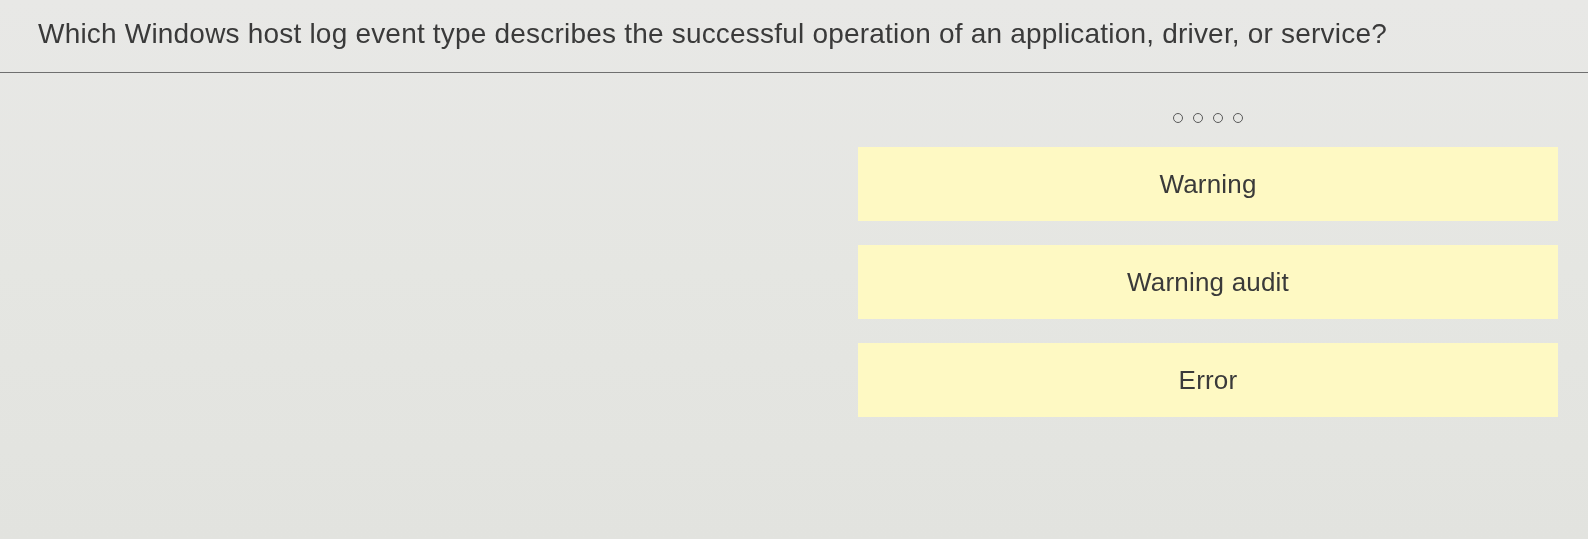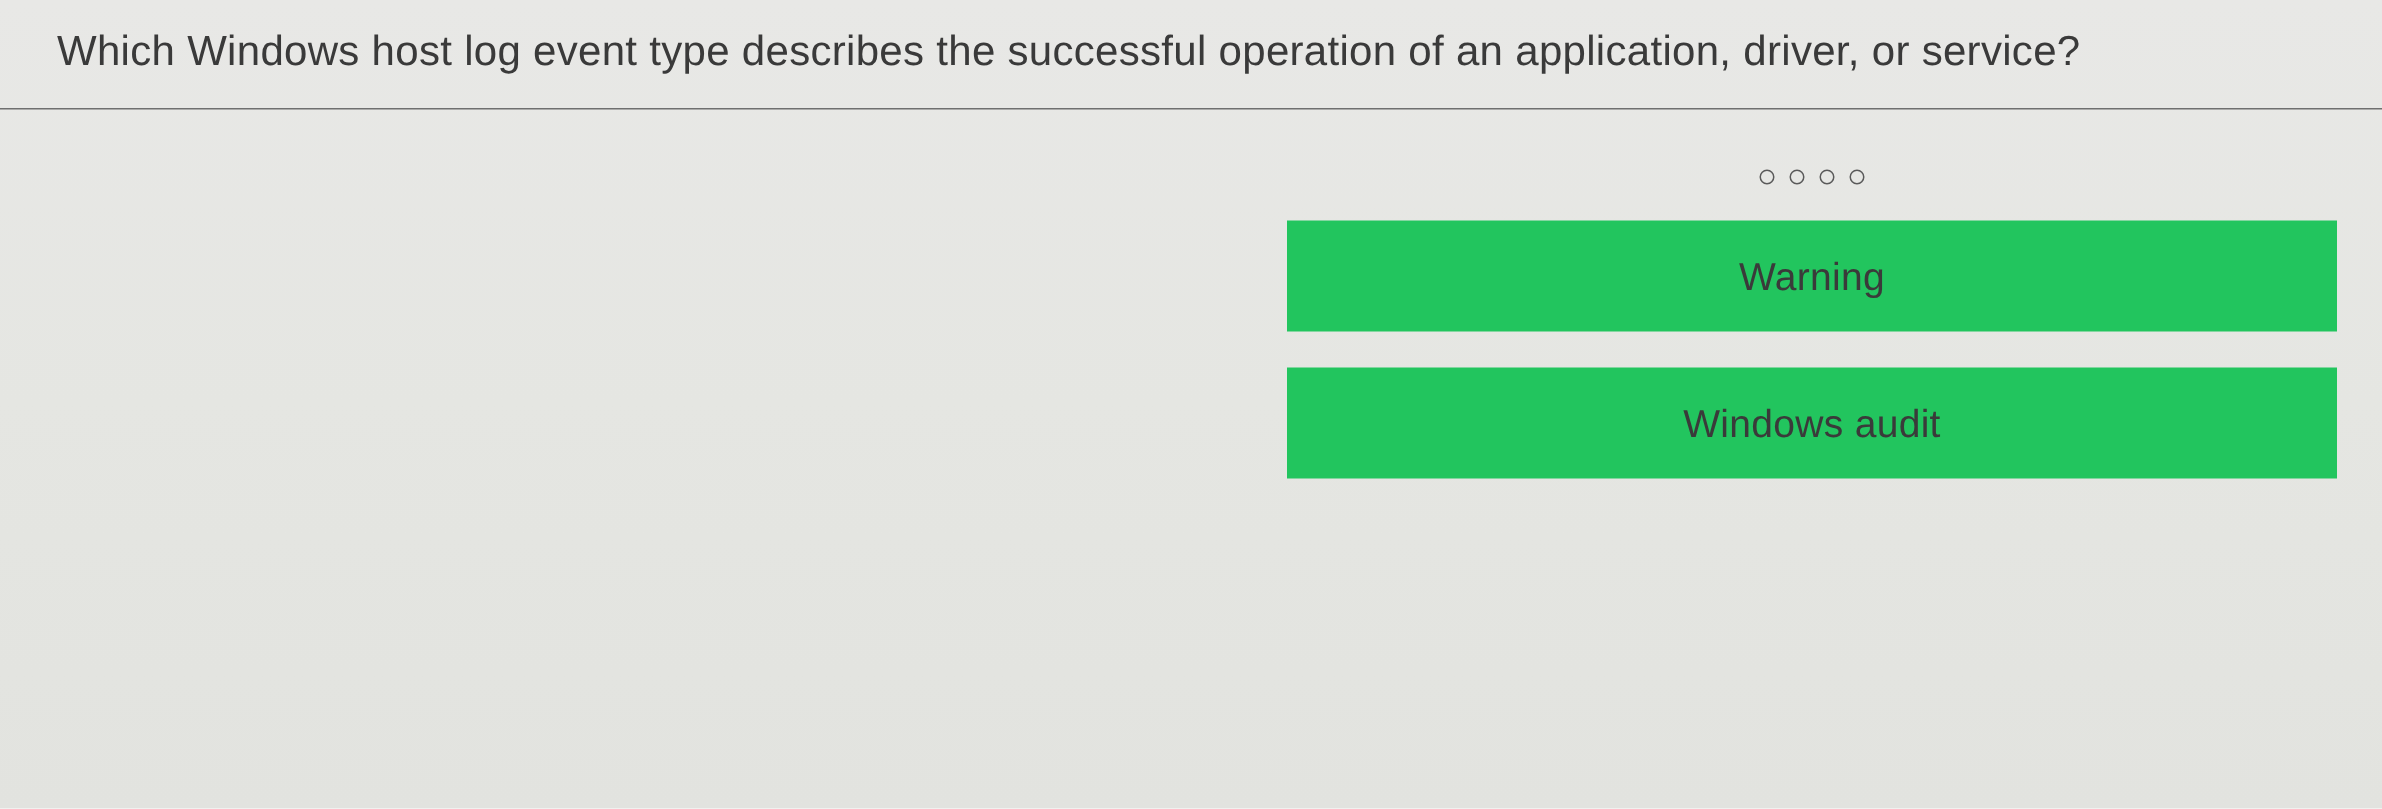--- a/index.html
+++ b/index.html
@@ -50,21 +50,21 @@
     }
     .answer-list {
       margin-left: 858px;
       width: 700px;
       display: flex;
       flex-direction: column;
       gap: 24px;
     }
     .answer-button {
       height: 74px;
-      background: #22c55e;
+      background: #fef9c3;
       border: none;
       color: #3a3a3a;
       font-size: 26px;
       font-family: inherit;
       font-weight: 400;
       cursor: pointer;
       display: flex;
       align-items: center;
       justify-content: center;
       letter-spacing: 0.2px;
@@ -81,16 +81,19 @@
     <span class="dot"></span>
     <span class="dot"></span>
     <span class="dot"></span>
     <span class="dot"></span>
   </div>
   <div class="answer-list">
     <button class="answer-button">
       <span>Warning</span>
     </button>
     <button class="answer-button">
-      <span>Windows audit</span>
+      <span>Warning audit</span>
+    </button>
+    <button class="answer-button">
+      <span>Error</span>
     </button>
   </div>
 </div>
 
 </body></html>

